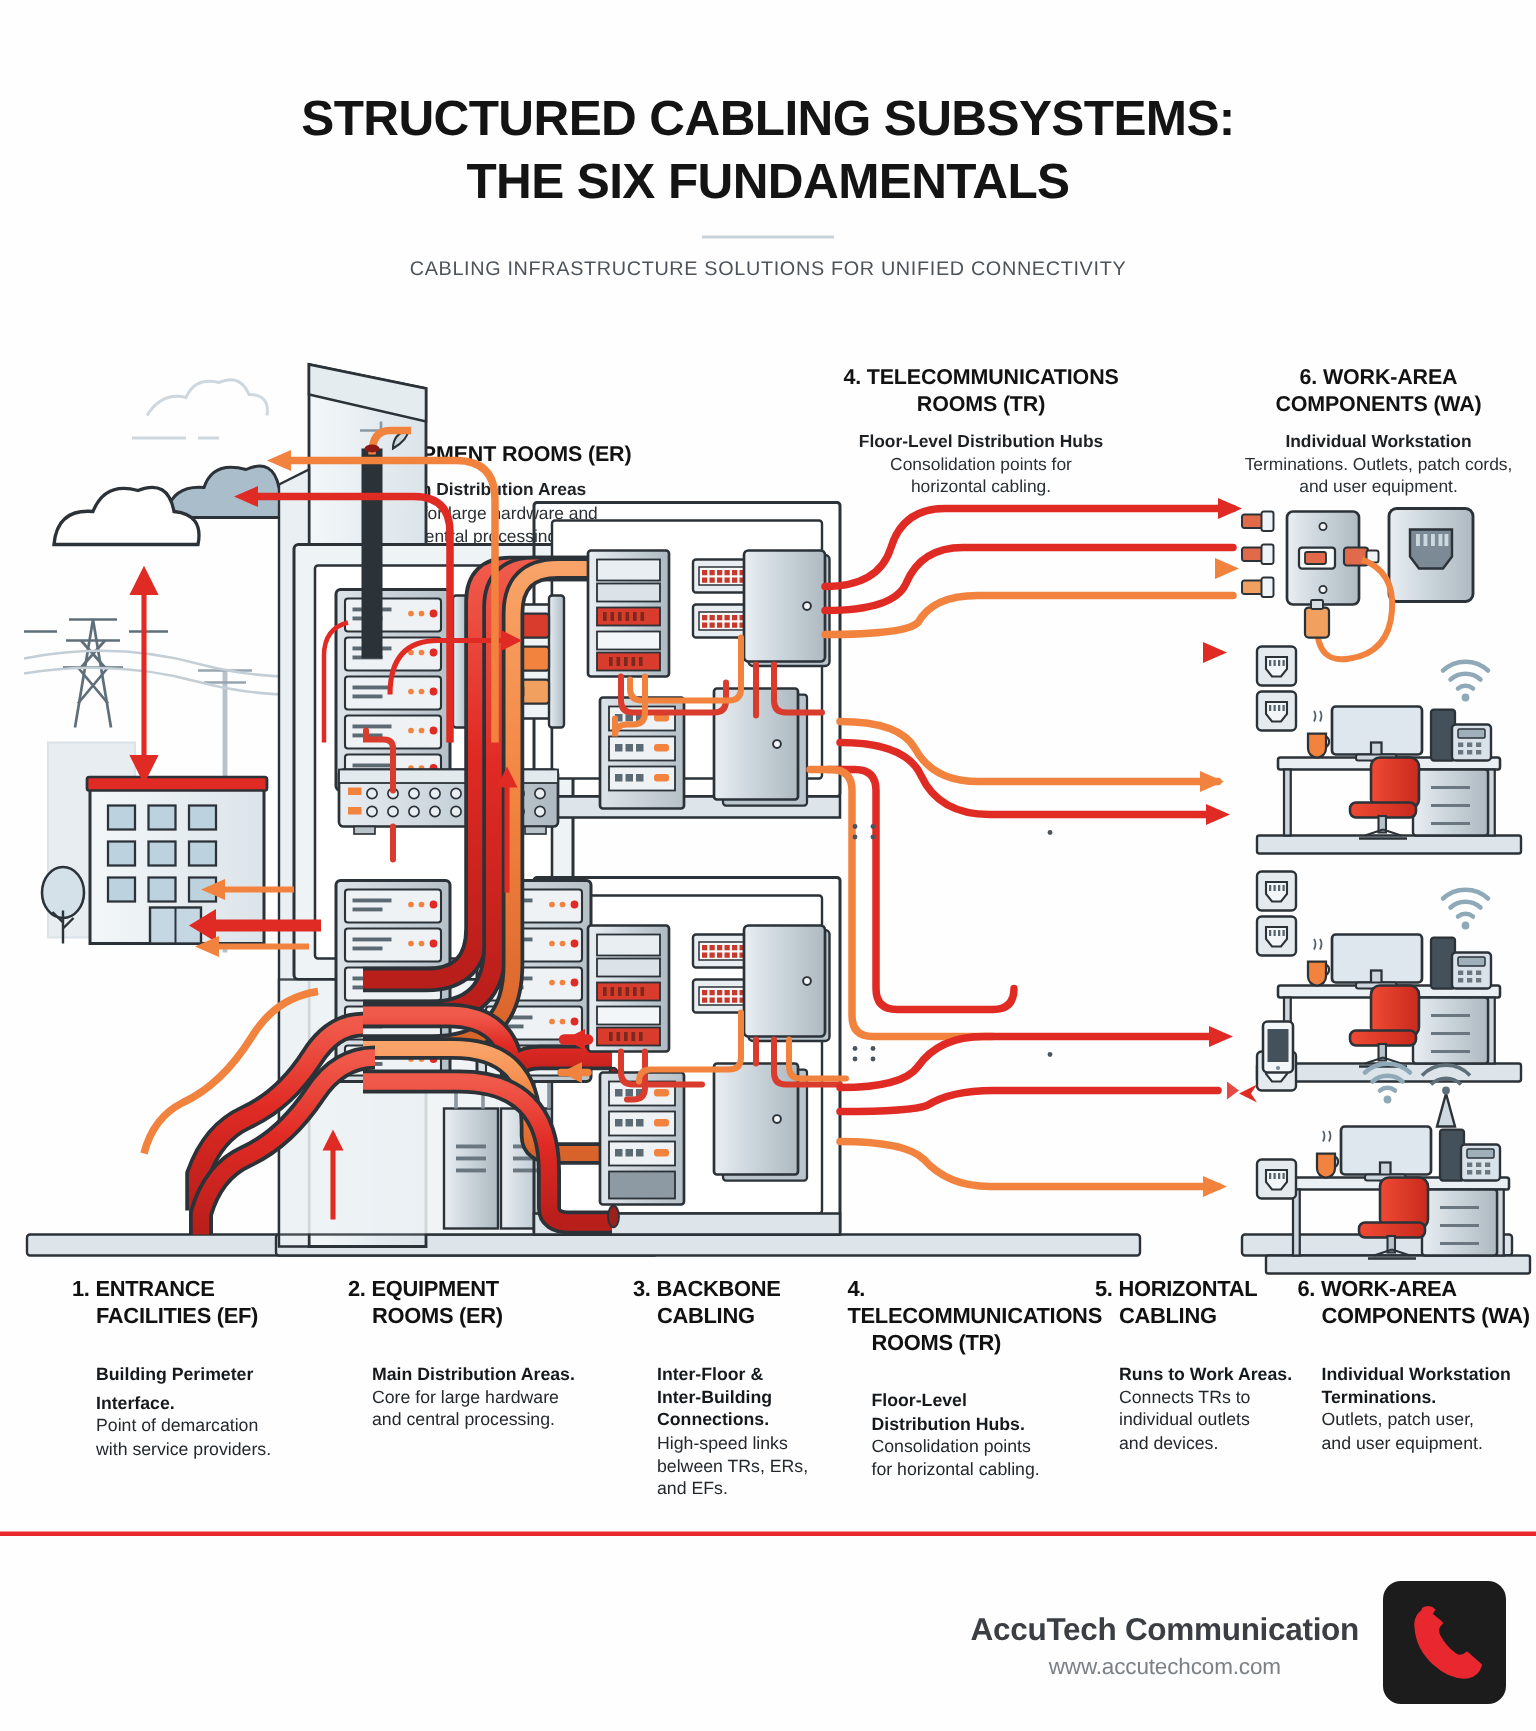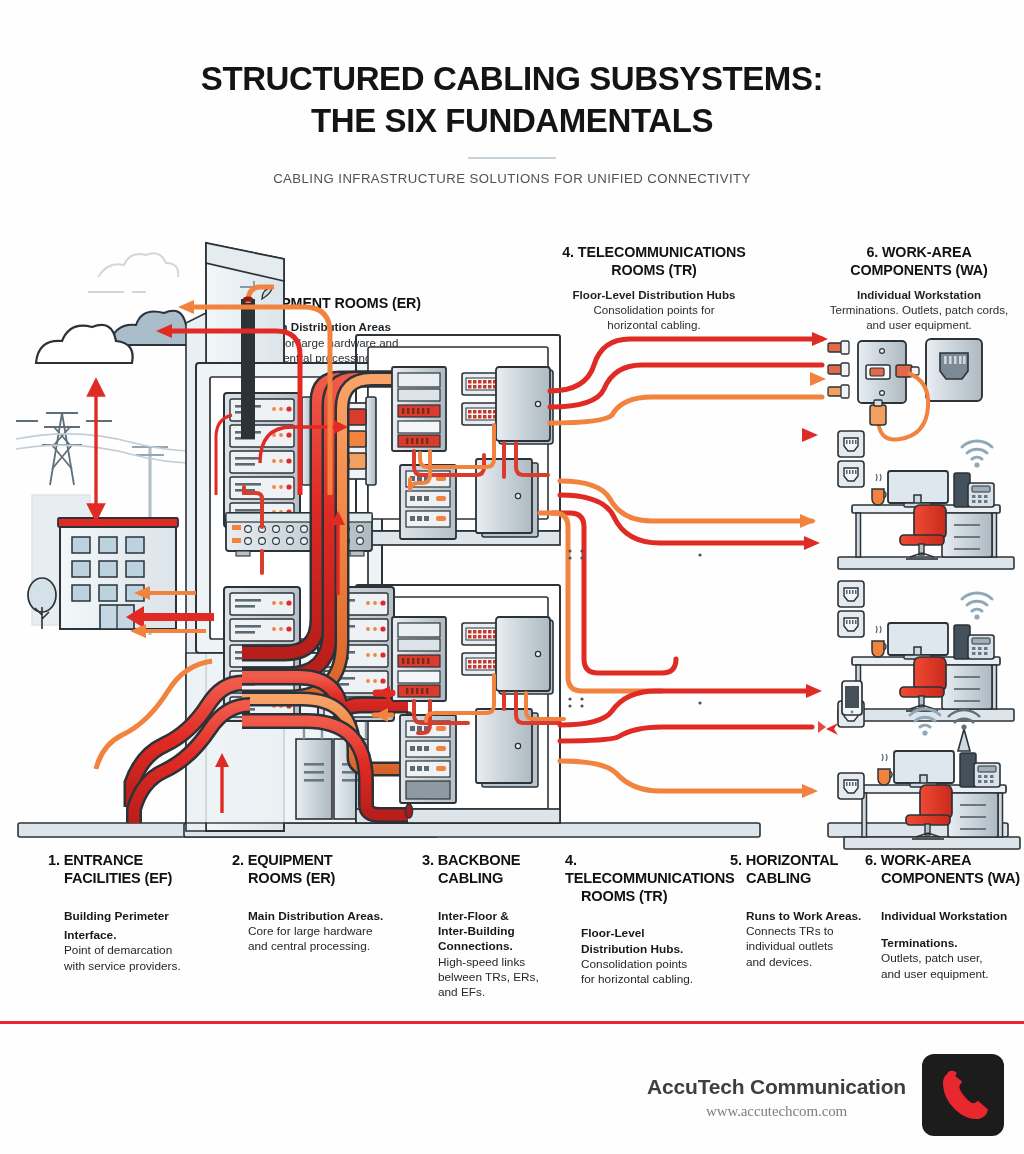--- a/index.html
+++ b/index.html
@@ -57,21 +57,21 @@
   }
   .legend-col .l-text {
     font-size: 11.8px; color: #23282c; line-height: 1.3; padding-left: 16px;
   }
 
   
   .footer-rule { position: absolute; left: 0; top: 1021px; width: 1024px; height: 3px; background: #e8282e; }
   .footer { position: absolute; left: 0; top: 1050px; width: 1024px; height: 104px; }
   .brand { position: absolute; right: 118px; top: 25px; text-align: center; }
   .brand-name { font-size: 21px; font-weight: 700; color: #3b3f43; letter-spacing: -0.2px; }
-  .brand-url { font-size: 15px; color: #7b8085; margin-top: 4px; letter-spacing: -0.1px; font-family: Liberation Serif, serif; }
+  .brand-url { font-size: 15px; color: #7b8085; margin-top: 4px; letter-spacing: -0.1px; }
   .logo {
     position: absolute; right: 20px; top: 4px; width: 82px; height: 82px;
     background: #1c1c1c; border-radius: 12px;
   }
   .logo svg { position: absolute; left: 50%; top: 50%; transform: translate(-50%,-50%); }
 </style>
 </head>
 <body>
 
 <div class="page">
@@ -833,21 +833,21 @@
       <div class="l-text">individual outlets</div>
       <div class="l-text">and devices.</div>
     </div>
 
     <div class="legend-col" style="left:865px;width:160px;">
       <div class="l-num">
         <span>6. Work-Area</span>
         <span class="l-indent">Components (WA)</span>
       </div>
       <div class="l-strong">Individual Workstation</div>
-      <div class="l-strong" style="margin-top:12px">Terminations.</div>
+      <div class="l-strong" style="margin-top:0">Terminations.</div>
       <div class="l-text">Outlets, patch user,</div>
       <div class="l-text">and user equipment.</div>
     </div>
   </div>
 
   <div class="footer-rule"></div>
   <div class="footer">
     <div class="brand">
       <div class="brand-name">AccuTech Communication</div>
       <div class="brand-url">www.accutechcom.com</div>

